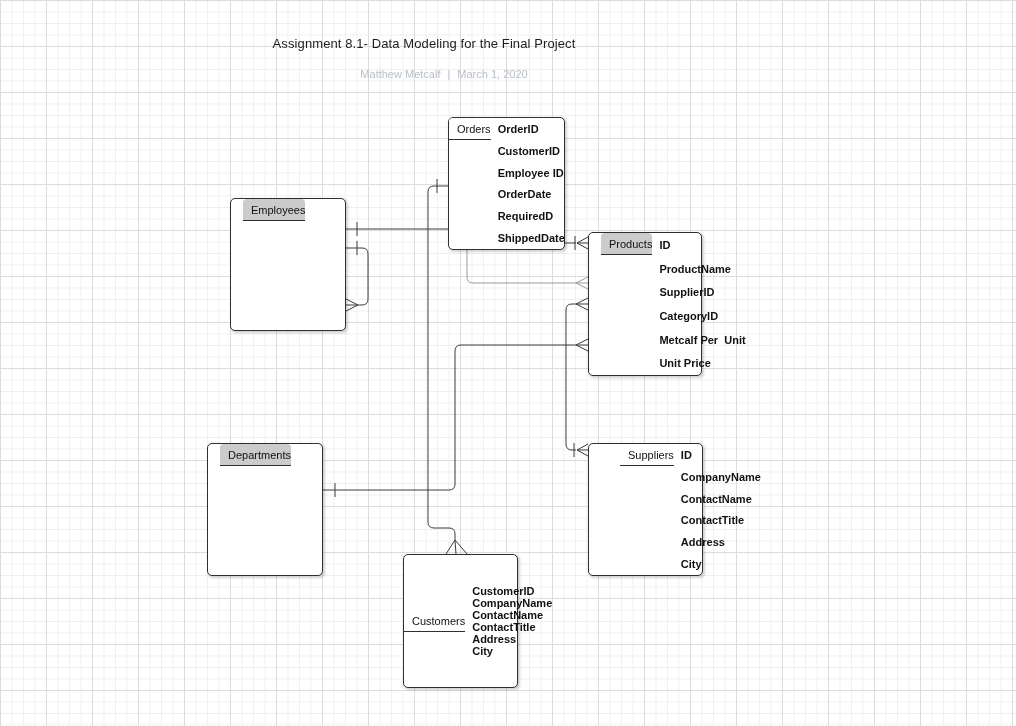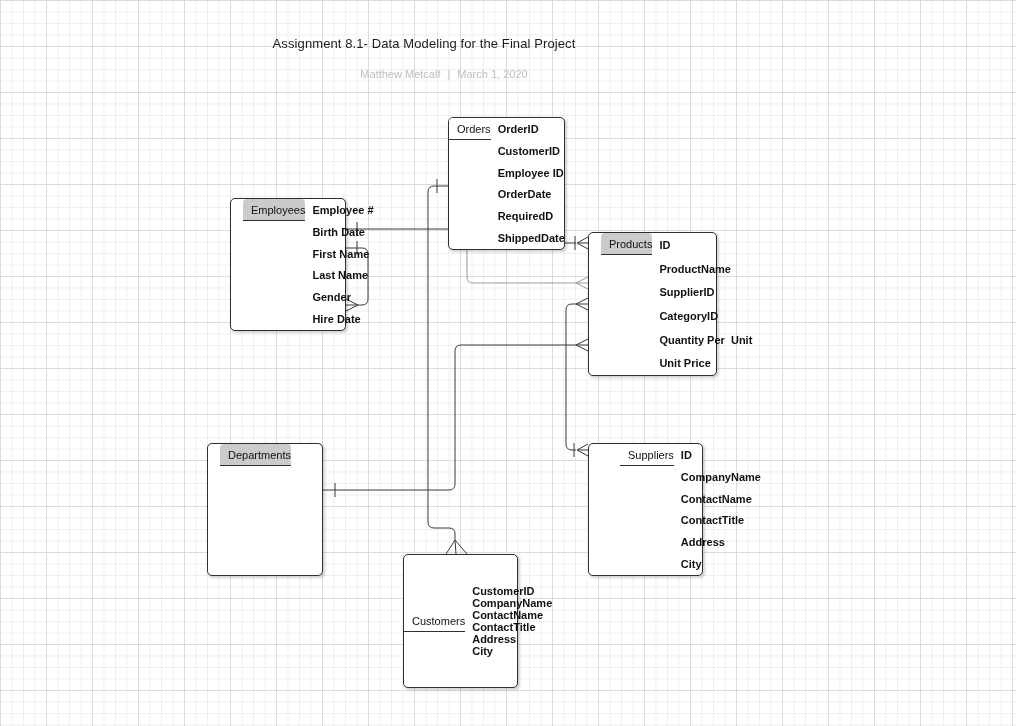--- a/index.html
+++ b/index.html
@@ -32,21 +32,21 @@
     height:21px;flex:0 0 21px;display:flex;align-items:center;padding-left:8px;
     border-bottom:1px solid #2f2f2f;border-radius:4px 4px 0 0;background:#fff;
     white-space:pre;
   }
   .entity.gray .t-head{background:#cbcbcb;margin-left:12px;}
   .t-body{display:flex;flex-direction:column;flex:1 1 auto;font-weight:bold;}
   .t-row{flex:1 1 0;display:flex;align-items:center;padding-left:7px;white-space:pre;}
   
   #tbl-orders      {left:448px;top:117px;width:117px;height:133px;}
   #tbl-employees   {left:230px;top:198px;width:116px;height:133px;}
-  #tbl-products    {left:588px;top:232px;width:129px;height:144px;}
+  #tbl-products    {left:588px;top:232px;width:114px;height:144px;}
   #tbl-departments {left:207px;top:443px;width:116px;height:133px;text-align:right;}
   #tbl-customers   {left:403px;top:554px;width:115px;height:134px;align-items:center;}
   #tbl-suppliers   {left:588px;top:443px;width:115px;height:133px;padding-left:31px;}
   svg.wires{position:absolute;left:0;top:0;pointer-events:none;}
   svg.wires path{fill:none;stroke:#3a3a3a;stroke-width:1;}
   svg.wires path.gray{stroke:#999999;}
 </style>
 </head>
 <body>
 
@@ -79,38 +79,30 @@
         <div class="t-row">CustomerID</div>
         <div class="t-row">Employee ID</div>
         <div class="t-row">OrderDate</div>
         <div class="t-row">RequiredD</div>
         <div class="t-row">ShippedDate</div>
       </div>
   </div>
 
   <div id="tbl-employees" class="entity gray">
     <div class="t-head">Employees</div>
-    <div class="t-body">
-        <div class="t-row">Employee #</div>
-        <div class="t-row">Birth Date</div>
-        <div class="t-row">First Name</div>
-        <div class="t-row">Last Name</div>
-        <div class="t-row">Gender</div>
-        <div class="t-row">Hire Date</div>
-      </div>
   </div>
 
   <div id="tbl-products" class="entity gray">
     <div class="t-head">Products</div>
     <div class="t-body">
         <div class="t-row">ID</div>
         <div class="t-row">ProductName</div>
         <div class="t-row">SupplierID</div>
         <div class="t-row">CategoryID</div>
-        <div class="t-row">Quantity Per  Unit</div>
+        <div class="t-row">Metcalf Per  Unit</div>
         <div class="t-row">Unit Price</div>
       </div>
   </div>
 
   <div id="tbl-departments" class="entity gray">
     <div class="t-head">Departments</div>
   </div>
 
   <div id="tbl-customers" class="entity">
     <div class="t-head">Customers</div>

